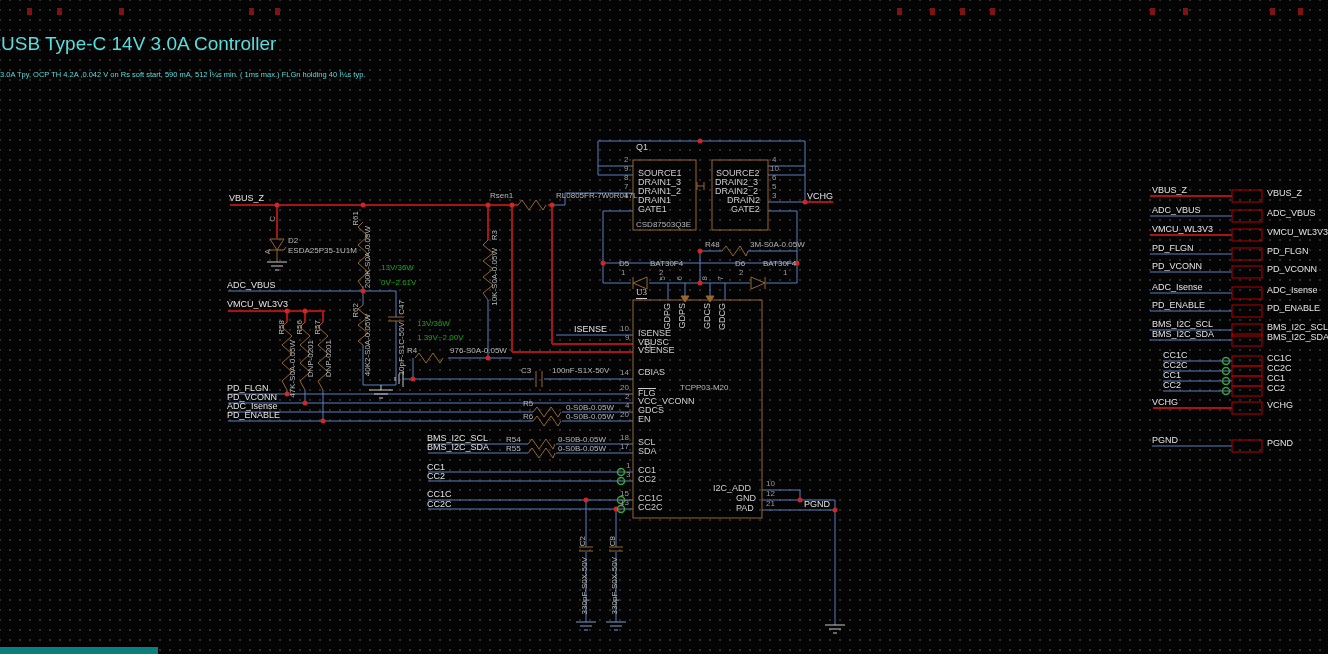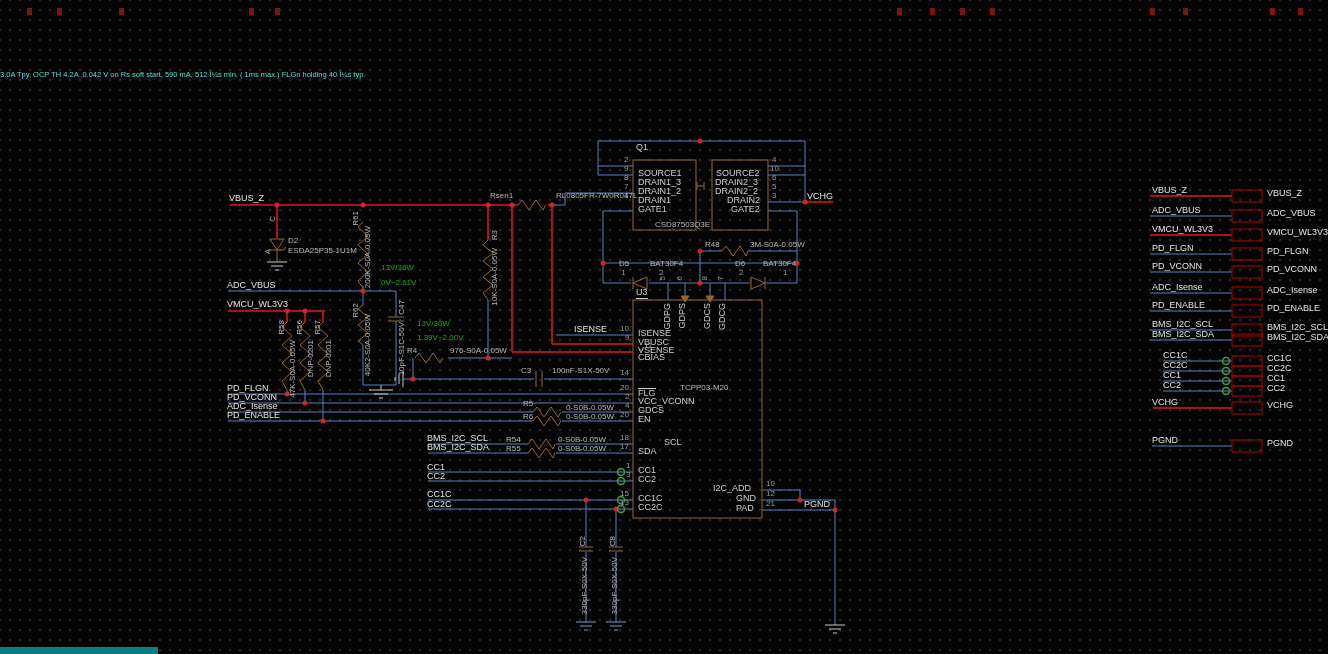--- a/index.html
+++ b/index.html
@@ -9,21 +9,21 @@
     font-family:"Liberation Sans",sans-serif;}
   .t{position:absolute;white-space:nowrap;line-height:1.1;}
   .ttl{color:#59dede;font-size:19px;}
   .sub{color:#59dede;font-size:7.5px;}
   .nl{color:#e4e4e4;font-size:9px;}
   .pn{color:#cfcfcf;font-size:9px;}
   .pm{color:#9c9c9c;font-size:8px;}
   .dv{color:#b9b9b9;font-size:8px;}
   .gr{color:#17a917;font-size:8px;}
   .vt{writing-mode:vertical-rl;transform:rotate(180deg);}
-  .ul{border-bottom:1px solid #cfcfcf;}
+  .ul{border-bottom:1px solid #cfcfcf;font-family:Liberation Serif, serif;}
   .ov{border-top:1px solid #cfcfcf;}
   svg{position:absolute;left:0;top:0;}
   .mark{position:absolute;width:5px;height:7px;background:#7c1414;}
   #sheetbar{position:absolute;left:0;top:647px;width:158px;height:7px;background:#0c7e7e;}
 </style>
 </head>
 <body>
 
 <div id="canvas">
 
@@ -230,20 +230,21 @@
     <rect x="1232" y="334" width="30" height="12"></rect>
         <rect x="1232" y="356" width="30" height="10"></rect>
     <rect x="1232" y="366" width="30" height="10"></rect>
         <rect x="1232" y="376" width="30" height="10"></rect>
     <rect x="1232" y="386" width="30" height="10"></rect>
         <rect x="1232" y="402" width="30" height="12"></rect>
     <rect x="1232" y="440" width="30" height="12"></rect>
   </g>
 </svg>
 
+<span class="t ttl" style="left:1px;top:34px">USB Type-C 14V 3.0A Controller</span>
 <span class="t sub" style="left:0px;top:71px">3.0A Tpy, OCP TH 4.2A ,0.042 V on Rs soft start, 590 mA, 512 Î¼s min. ( 1ms max.) FLGn holding 40 Î¼s typ.</span>
 
 <span class="t gr" style="left:381px;top:264px">13V/36W</span>
 <span class="t gr" style="left:381px;top:279px">0V~2.61V</span>
 <span class="t gr" style="left:417px;top:320px">13V/36W</span>
 <span class="t gr" style="left:417px;top:334px">1.39V~2.00V</span>
 
 <span class="t nl" style="left:229px;top:194px">VBUS_Z</span>
 <span class="t nl" style="left:227px;top:281px">ADC_VBUS</span>
 <span class="t nl" style="left:227px;top:300px">VMCU_WL3V3</span>
@@ -255,21 +256,21 @@
 <span class="t nl" style="left:427px;top:443px">BMS_I2C_SDA</span>
 <span class="t nl" style="left:427px;top:463px">CC1</span>
 <span class="t nl" style="left:427px;top:472px">CC2</span>
 <span class="t nl" style="left:427px;top:490px">CC1C</span>
 <span class="t nl" style="left:427px;top:500px">CC2C</span>
 <span class="t nl" style="left:574px;top:325px">ISENSE</span>
 <span class="t nl" style="left:807px;top:192px">VCHG</span>
 <span class="t nl" style="left:804px;top:500px">PGND</span>
 
 <span class="t pn" style="left:636px;top:143px">Q1</span>
-<span class="t dv" style="left:655px;top:221px">CSD87503Q3E</span>
+<span class="t dv" style="left:636px;top:221px">CSD87503Q3E</span>
 <span class="t pm" style="left:624px;top:156px">2</span>
 <span class="t pm" style="left:624px;top:165px">9</span>
 <span class="t pm" style="left:624px;top:174px">8</span>
 <span class="t pm" style="left:624px;top:183px">7</span>
 <span class="t pm" style="left:624px;top:192px">1</span>
 <span class="t pn" style="left:638px;top:169px">SOURCE1</span>
 <span class="t pn" style="left:638px;top:178px">DRAIN1_3</span>
 <span class="t pn" style="left:638px;top:187px">DRAIN1_2</span>
 <span class="t pn" style="left:638px;top:196px">DRAIN1</span>
 <span class="t pn" style="left:638px;top:205px">GATE1</span>
@@ -351,26 +352,26 @@
 <span class="t pm" style="left:620px;top:411px">20</span>
 <span class="t pm" style="left:620px;top:434px">18</span>
 <span class="t pm" style="left:620px;top:443px">17</span>
 <span class="t pm" style="left:626px;top:462px">1</span>
 <span class="t pm" style="left:626px;top:471px">3</span>
 <span class="t pm" style="left:620px;top:490px">15</span>
 <span class="t pm" style="left:620px;top:499px">13</span>
 <span class="t pn" style="left:638px;top:329px">ISENSE</span>
 <span class="t pn" style="left:638px;top:338px">VBUSC</span>
 <span class="t pn" style="left:638px;top:346px">VSENSE</span>
-<span class="t pn" style="left:638px;top:353px">CBIAS</span>
+<span class="t pn" style="left:638px;top:368px">CBIAS</span>
 <span class="t pn ov" style="left:638px;top:388px">FLG</span>
 <span class="t pn" style="left:638px;top:397px">VCC_VCONN</span>
 <span class="t pn" style="left:638px;top:406px">GDCS</span>
 <span class="t pn" style="left:638px;top:415px">EN</span>
-<span class="t pn" style="left:664px;top:438px">SCL</span>
+<span class="t pn" style="left:638px;top:438px">SCL</span>
 <span class="t pn" style="left:638px;top:447px">SDA</span>
 <span class="t pn" style="left:638px;top:466px">CC1</span>
 <span class="t pn" style="left:638px;top:475px">CC2</span>
 <span class="t pn" style="left:638px;top:494px">CC1C</span>
 <span class="t pn" style="left:638px;top:503px">CC2C</span>
 <span class="t pm" style="left:766px;top:480px">10</span>
 <span class="t pm" style="left:766px;top:490px">12</span>
 <span class="t pm" style="left:766px;top:500px">21</span>
 <span class="t pn" style="left:713px;top:484px">I2C_ADD</span>
 <span class="t pn" style="left:736px;top:494px">GND</span>

